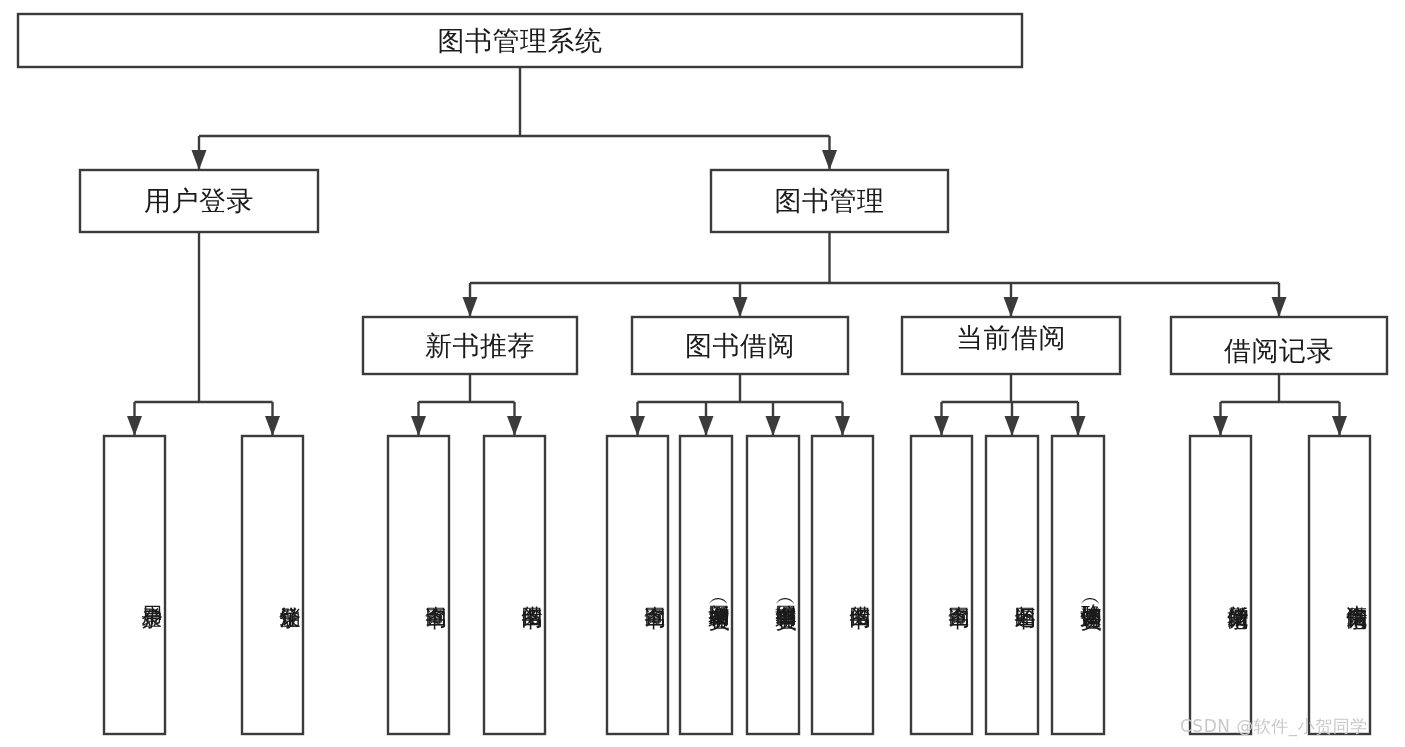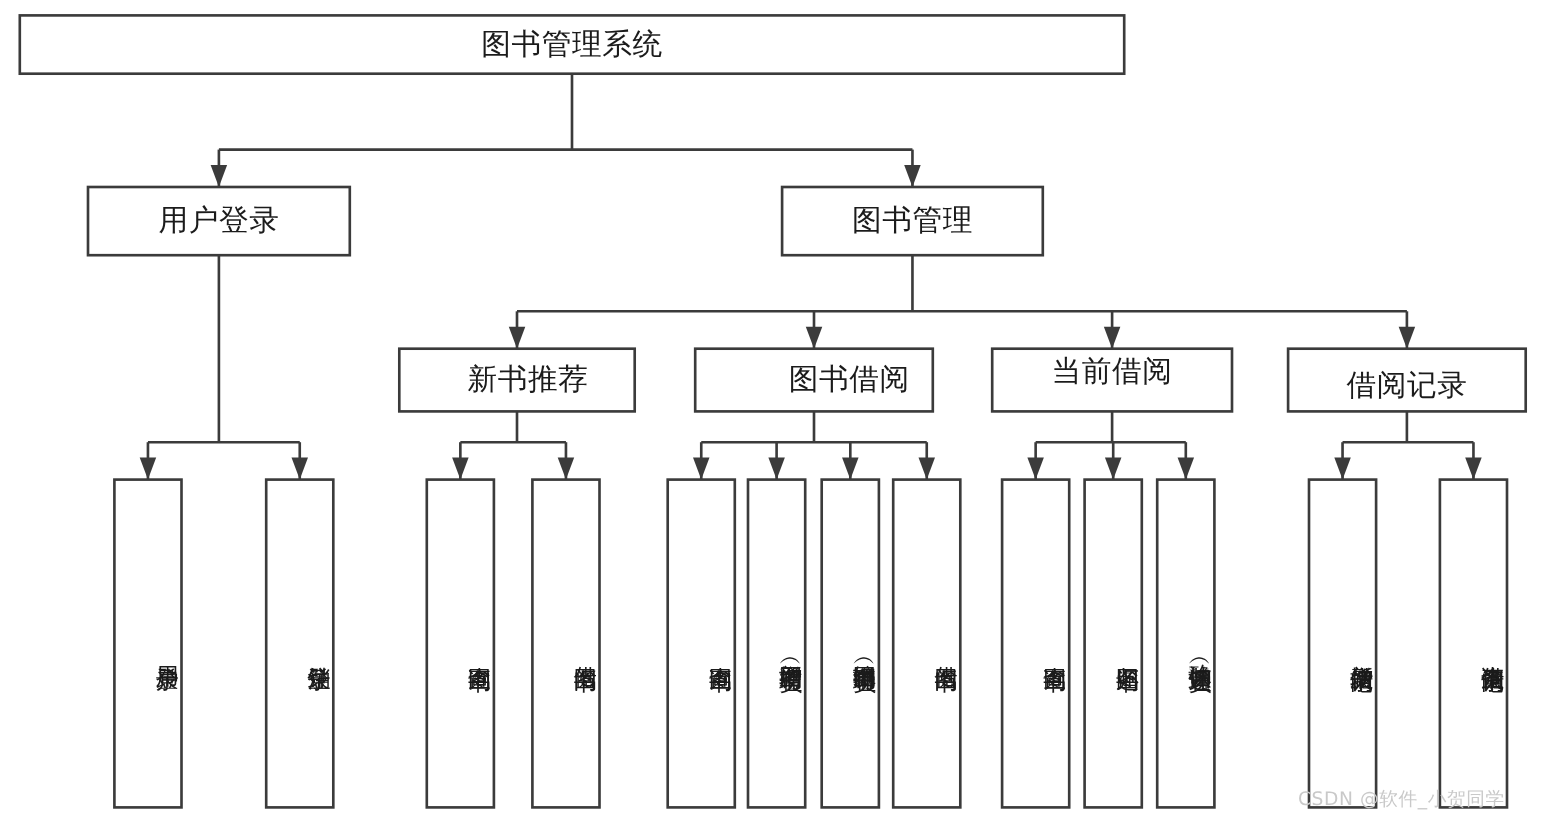--- a/index.html
+++ b/index.html
@@ -156,21 +156,21 @@
         <rect x="1052" y="436" width="52" height="298" class="node-box"></rect>
         <rect x="1190" y="436" width="61" height="298" class="node-box"></rect>
         <rect x="1309" y="436" width="61" height="298" class="node-box"></rect>
       </g>
   </svg>
   <div id="label-layer">
       <div class="node-label-h" style="left: 18px; top: 14px; width: 1004px; height: 53px;">图书管理系统</div>
       <div class="node-label-h" style="left: 80px; top: 170px; width: 238px; height: 62px;">用户登录</div>
       <div class="node-label-h" style="left: 711px; top: 170px; width: 237px; height: 62px; border-radius: 24px;">图书管理</div>
       <div class="node-label-h" style="left: 363px; top: 317px; width: 178px; height: 57px; margin-left: 28px;">新书推荐</div>
-      <div class="node-label-h" style="left: 632px; top: 317px; width: 216px; height: 57px; margin-left: 32px;">图书借阅</div>
+      <div class="node-label-h" style="left: 632px; top: 317px; width: 216px; height: 57px;">图书借阅</div>
       <div class="node-label-h" style="left: 902px; top: 317px; width: 218px; height: 42px;">当前借阅</div>
       <div class="node-label-h" style="left: 1171px; top: 317px; width: 216px; height: 67px;">借阅记录</div>
       <div class="node-label-v" style="left: 104px; top: 454px; width: 61px; height: 274px;">
         <span>用户登录</span>
       </div>
       <div class="node-label-v" style="left: 242px; top: 454px; width: 61px; height: 274px;">
         <span>注销登录</span>
       </div>
       <div class="node-label-v" style="left: 388px; top: 454px; width: 61px; height: 274px;">
         <span>查询图书</span>

